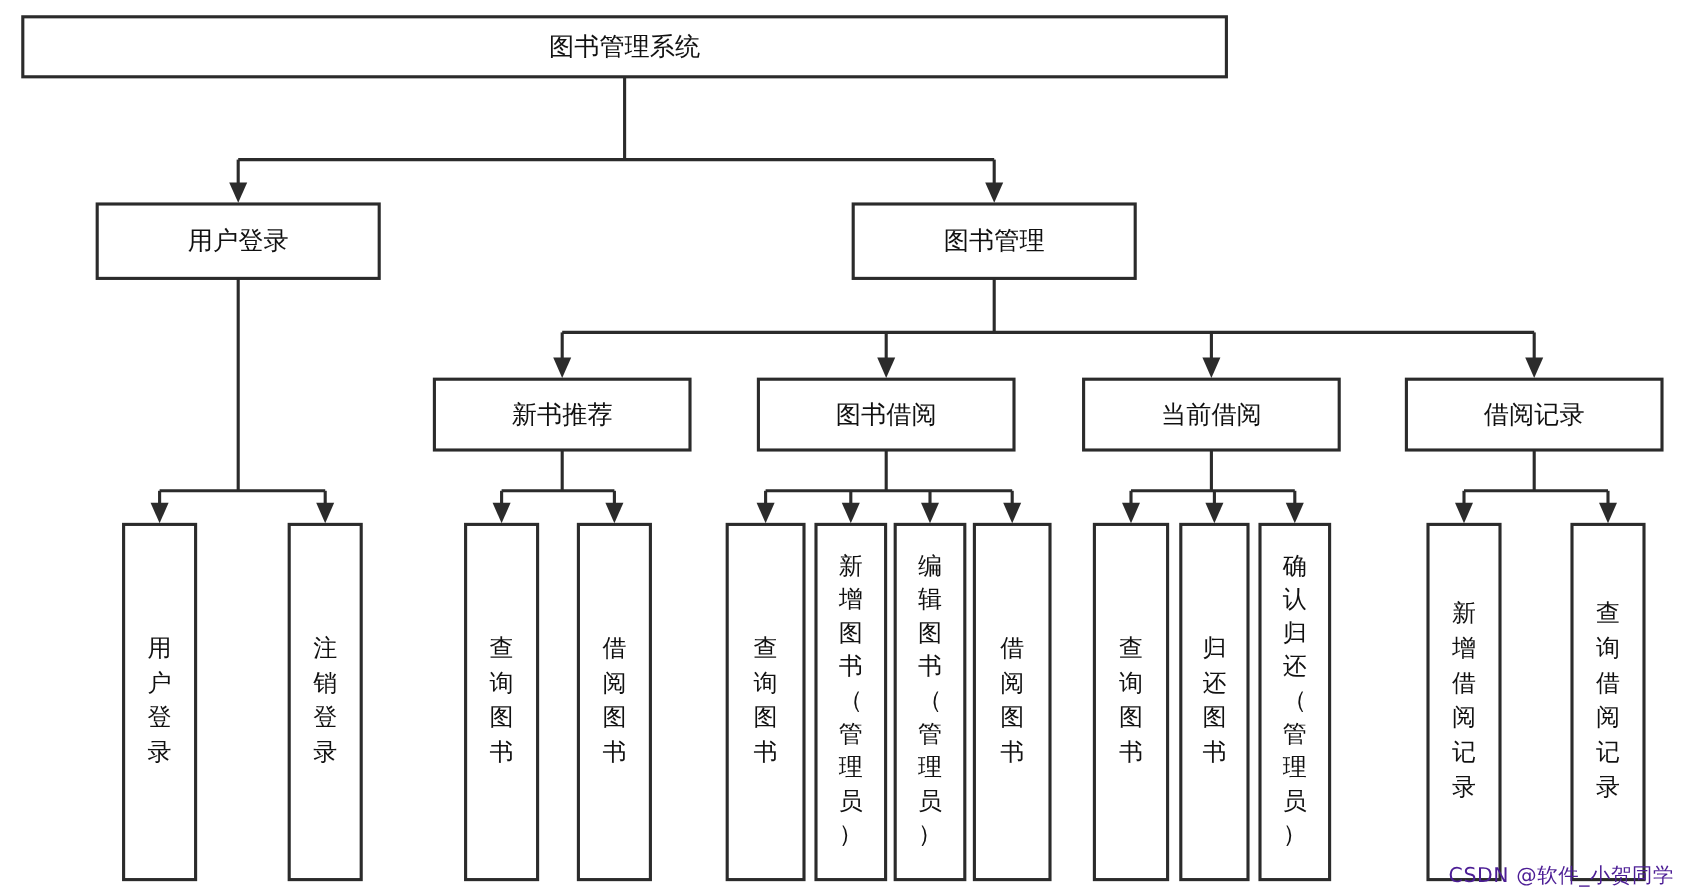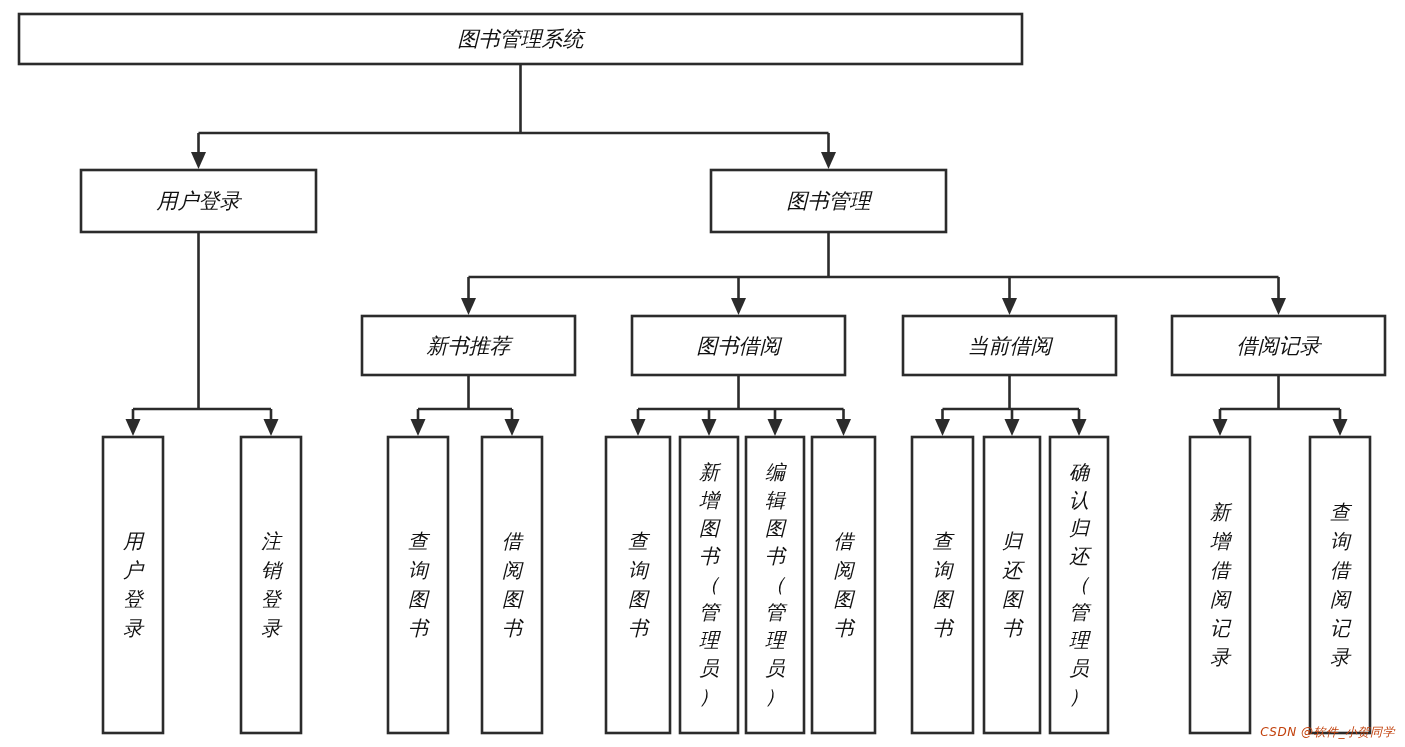--- a/index.html
+++ b/index.html
@@ -12,21 +12,20 @@
     width: 1405px;
     height: 747px;
     font-family: "DejaVu Sans", "Liberation Sans", sans-serif;
     overflow: hidden;
     position: relative;
   }
   #diagram-root {
     position: relative;
     width: 1405px;
     height: 747px;
-    font-style: italic;
   }
   svg.diagram-canvas {
     position: absolute;
     top: 0;
     left: 0;
     width: 1405px;
     height: 747px;
   }
   .node-box {
     fill: #ffffff;
@@ -51,22 +50,22 @@
     text-anchor: middle;
     dominant-baseline: middle;
   }
   text.node-label.vertical-label {
     font-size: 20px;
   }
   .watermark {
     position: absolute;
     right: 10px;
     bottom: 6px;
-    color: #c2410c;
-    font-size: 12px;
+    color: #4c1d95;
+    font-size: 17px;
     font-family: "DejaVu Sans", "Liberation Sans", sans-serif;
     letter-spacing: 0.5px;
     white-space: nowrap;
     pointer-events: none;
   }
 </style>
 </head>
 <body>
 
 <div id="diagram-root">

